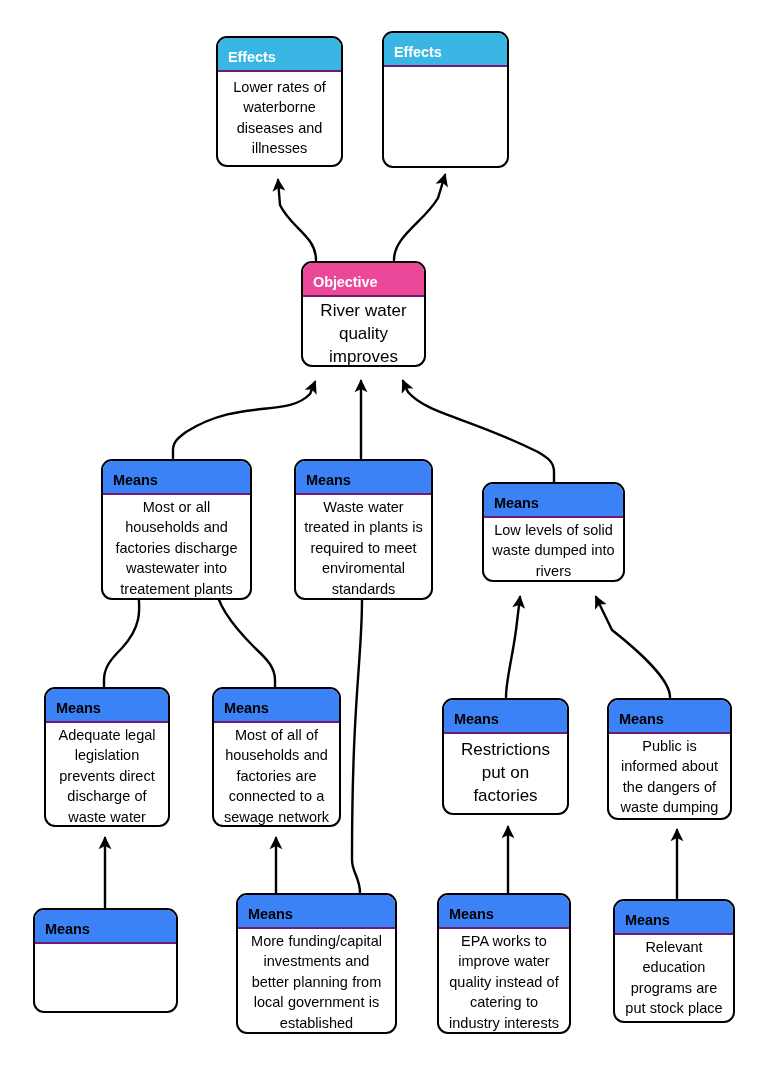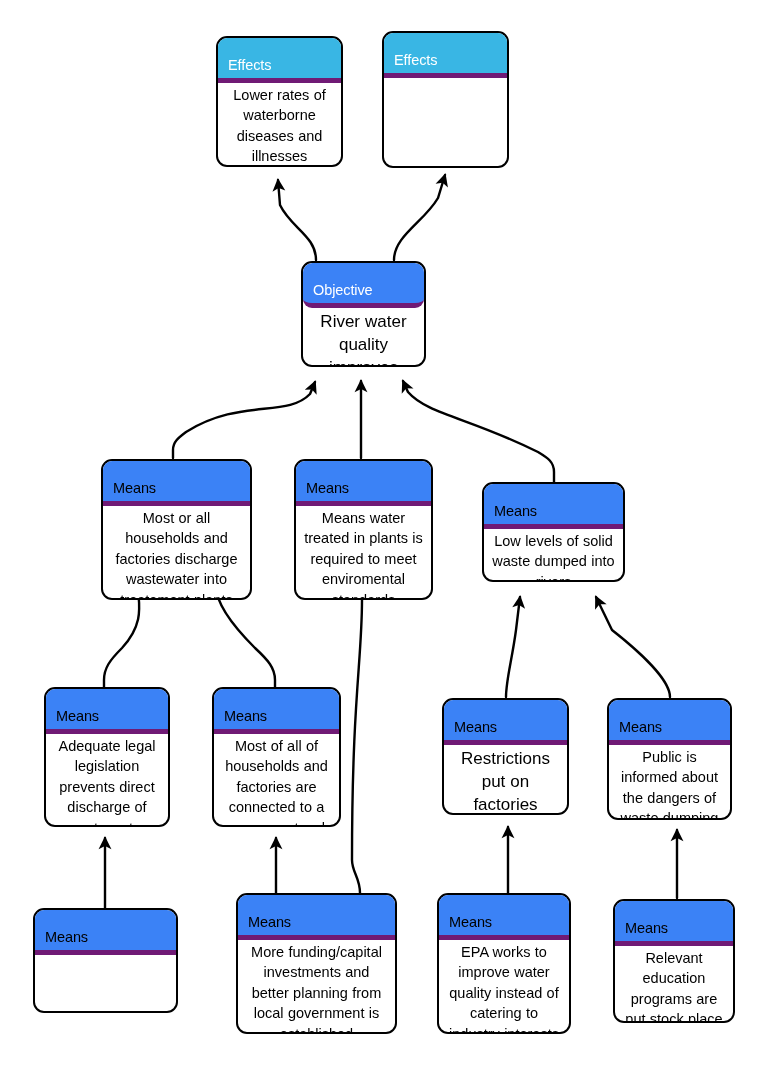--- a/index.html
+++ b/index.html
@@ -26,31 +26,31 @@
     background: #ffffff;
     border: 2.5px solid #000000;
     border-radius: 11px;
     overflow: hidden;
     display: flex;
     flex-direction: column;
   }
   .node-header {
     box-sizing: border-box;
     width: 100%;
-    font-weight: normal;
+    font-weight: bold;
     font-size: 14.5px;
     line-height: 1;
-    padding: 20px 0 5px 10px;
+    padding: 12px 0 5px 10px;
     letter-spacing: -0.1px;
     color: #ffffff;
-    border-bottom: 5px solid #701a75;
+    border-bottom: 2px solid #701a75;
     flex: 0 0 auto;
   }
   .node.effects > .node-header { background: #39b6e4; }
-  .node.objective > .node-header { background: #3b82f6; border-radius: 9px; }
+  .node.objective > .node-header { background: #ec4899; }
   .node.means > .node-header { background: #3b82f6; color: #000000; }
   .node-body {
     flex: 1 1 auto;
     display: flex;
     align-items: center;
     justify-content: center;
     text-align: center;
     font-size: 14.5px;
     line-height: 1.42;
     color: #000000;
@@ -123,21 +123,21 @@
 <div class="node means" style="left:101px; top:459px; width:151px; height:141px;">
   <div class="node-header">Means</div>
   <div class="node-body">
     <span>Most or all households and factories discharge wastewater into treatement plants</span>
   </div>
 </div>
 
 <div class="node means" style="left:294px; top:459px; width:139px; height:141px;">
   <div class="node-header">Means</div>
   <div class="node-body">
-    <span>Means water treated in plants is required to meet enviromental standards</span>
+    <span>Waste water treated in plants is required to meet enviromental standards</span>
   </div>
 </div>
 
 <div class="node means" style="left:482px; top:482px; width:143px; height:100px;">
   <div class="node-header">Means</div>
   <div class="node-body">
     <span>Low levels of solid waste dumped into rivers</span>
   </div>
 </div>
 

